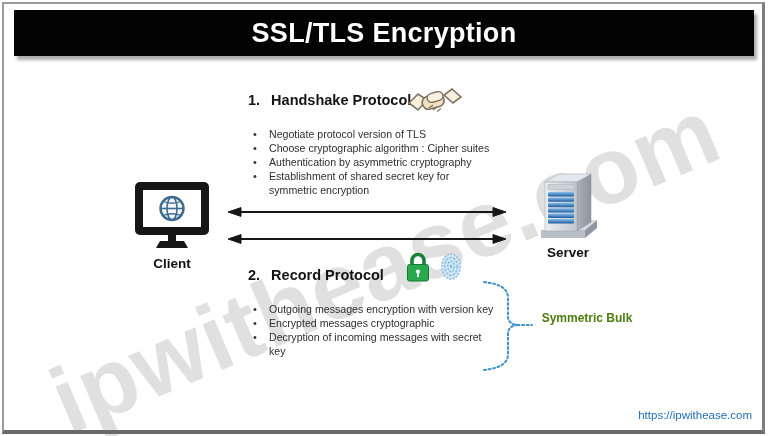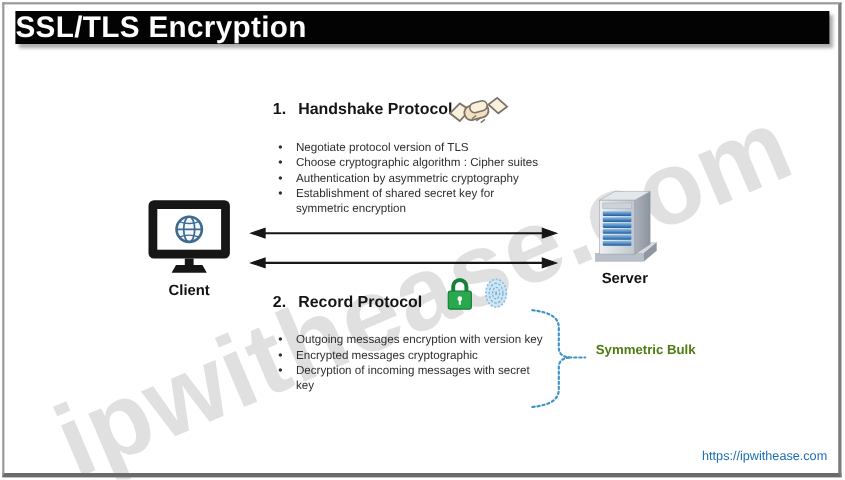--- a/index.html
+++ b/index.html
@@ -9,23 +9,23 @@
   }
   .abs { position:absolute; }
 
   .frame {
     position:absolute; left:2px; top:2px; right:3px; bottom:2px;
     border:2px solid #9a9a9a; border-right:3px solid #7d7d7d;
     border-bottom:4px solid #6a6a6a; pointer-events:none; z-index:6;
   }
 
   .title-bar {
-    left:14px; top:10px; width:740px; height:30px; background:#030303;
+    left:14px; top:10px; width:740px; height:46px; background:#030303;
     box-shadow:3px 4px 3px rgba(90,90,90,.5);
-    display:flex; align-items:center; justify-content:flex-start; z-index:2;
+    display:flex; align-items:center; justify-content:center; z-index:2;
   }
   .title-bar .title-text {
     color:#ffffff; font-size:27px; font-weight:bold; letter-spacing:.3px;
   }
 
   .watermark {
     left:10px; top:212px; width:750px; text-align:center;
     transform:rotate(-23deg); white-space:nowrap;
     font-size:94px; font-weight:bold; letter-spacing:1px;
     color:#c7c7c7; opacity:.55; z-index:1; pointer-events:none;

